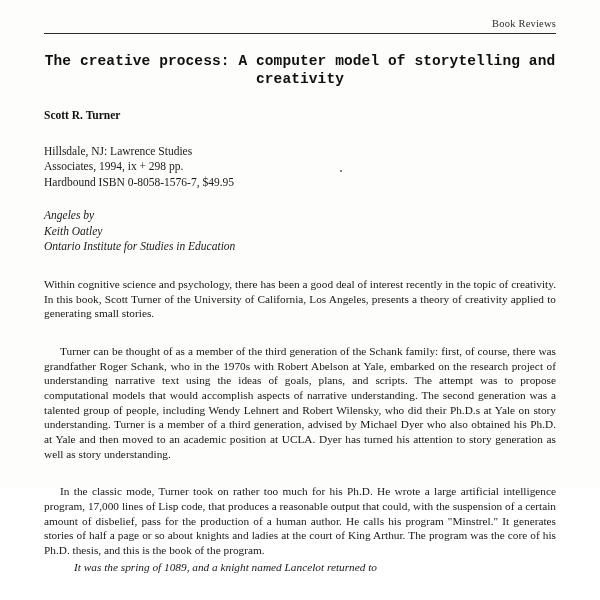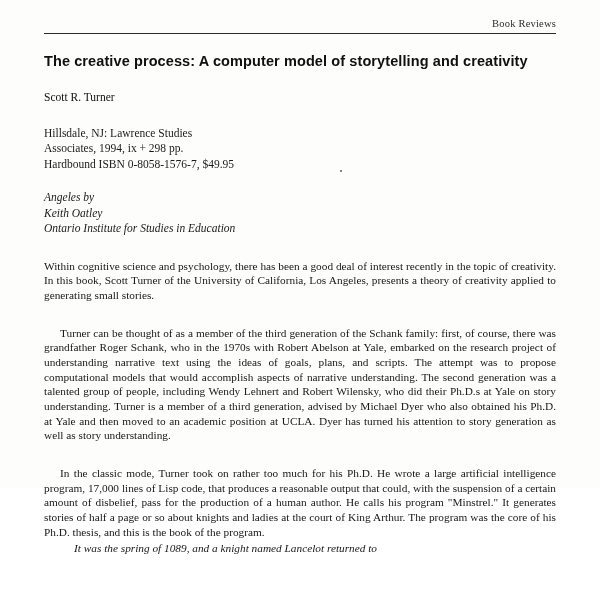--- a/index.html
+++ b/index.html
@@ -39,34 +39,35 @@
     height: 1px;
     background: #2b2b2b;
   }
   .content {
     position: absolute;
     top: 52px;
     left: 44px;
     right: 44px;
   }
   .title {
-    font-family: Liberation Sans, sans-serif;
+    font-family: Liberation Mono, monospace;
     font-size: 14.5px;
     font-weight: bold;
     line-height: 1.25;
     margin: 0 0 20px 0;
     color: #101010;
     letter-spacing: 0.1px;
+    text-align: center;
   }
   .author-block {
     margin: 0 0 20px 0;
   }
   .author-name {
     font-size: 11.5px;
-    font-weight: normal;
+    font-weight: bold;
     line-height: 1.35;
     color: #101010;
   }
   .author-affil {
     font-size: 11.5px;
     line-height: 1.35;
     color: #1a1a1a;
   }
   .pub-block {
     margin: 0 0 18px 0;

